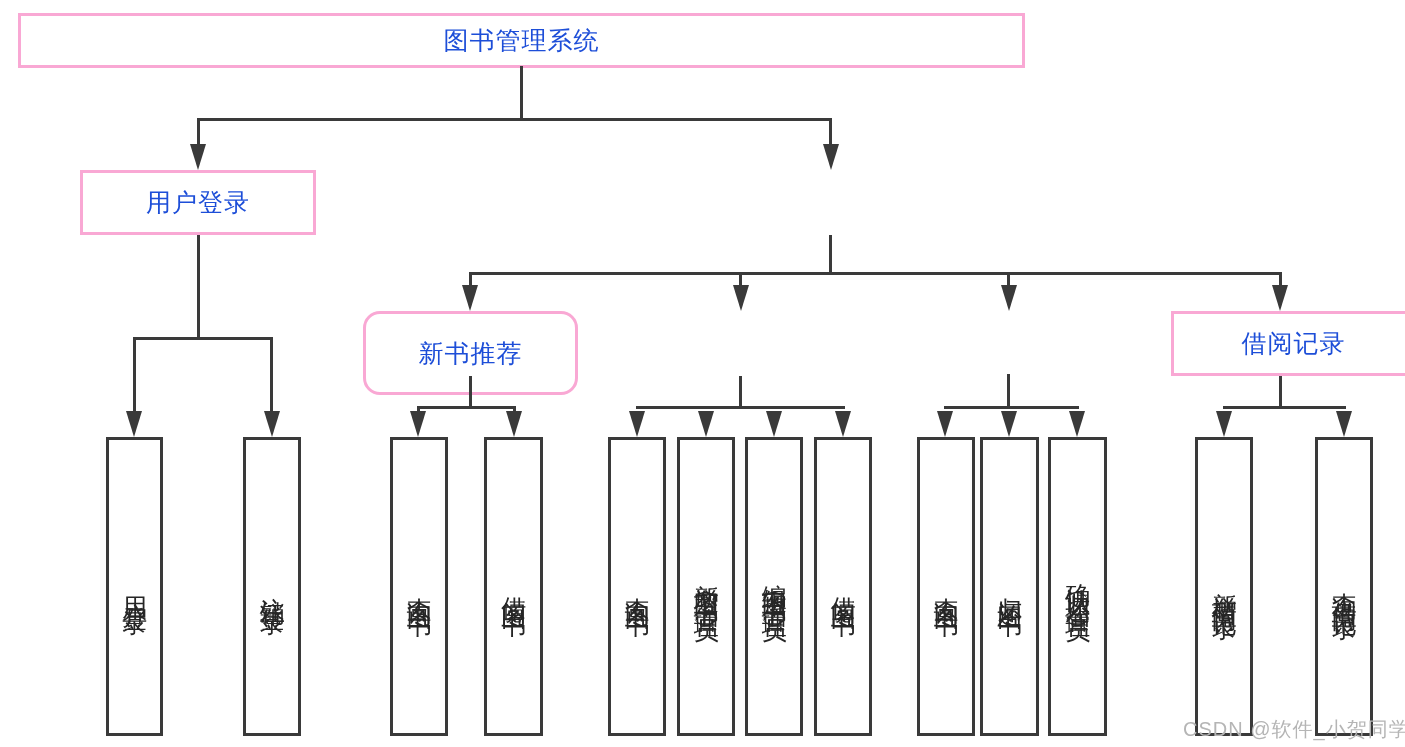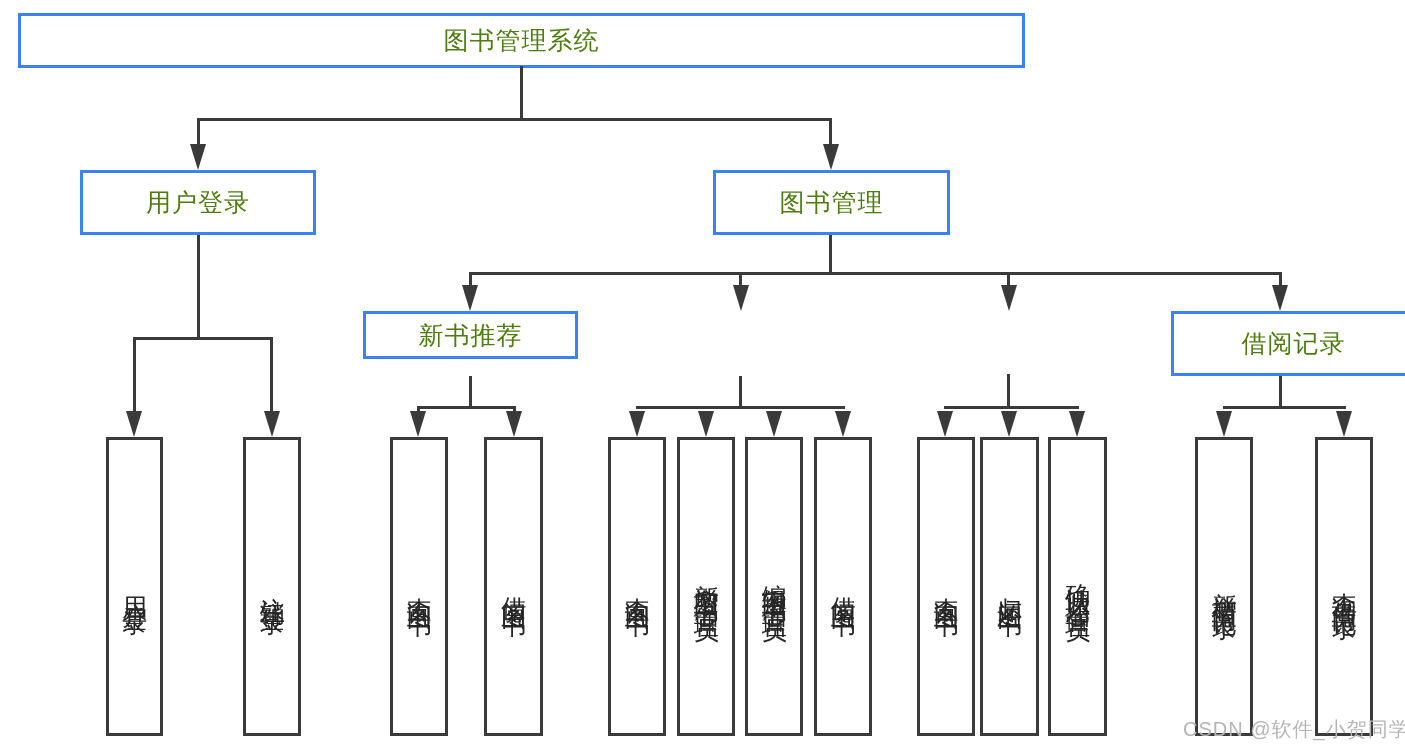--- a/index.html
+++ b/index.html
@@ -4,23 +4,23 @@
 <style>
   html,body { margin:0; padding:0; background:#ffffff; }
   * { box-sizing:border-box; }
   #canvas {
     position:relative; width:1405px; height:747px;
     background:#ffffff; overflow:hidden;
     font-family:"Liberation Sans", sans-serif;
     color:#262626;
   }
   .box {
-    position:absolute; background:#ffffff; border:3px solid #3b82f6;
+    position:absolute; background:#ffffff; border:3px solid #f9a8d4;
     display:flex; align-items:center; justify-content:center;
-    font-size:25px; letter-spacing:1px; color:#4d7c0f; white-space:nowrap;
+    font-size:25px; letter-spacing:1px; color:#1d4ed8; white-space:nowrap;
   }
   .vbox {
     position:absolute; background:#ffffff; border:3px solid #3a3a3a;
     display:flex; align-items:center; justify-content:center;
     top:437px; height:299px;
   }
   .vbox .vtext {
     writing-mode:vertical-rl; text-orientation:mixed;
     font-size:25px; letter-spacing:5px; line-height:1.1; color:#262626;
   }
@@ -49,43 +49,40 @@
   <div class="vline" style="left:520px; top:66px; height:52px;"></div>
   <div class="hline" style="left:197px; top:118px; width:635px;"></div>
   <div class="vline" style="left:197px; top:118px; height:30px;"></div>
   <div class="vline" style="left:829px; top:118px; height:30px;"></div>
   <div class="arrow" style="left:190px; top:144px;"></div>
   <div class="arrow" style="left:823px; top:144px;"></div>
 
   <div class="box" style="left:80px; top:170px; width:236px; height:65px;">
     <span>用户登录</span>
   </div>
-  <div class="box" style="left:713px; top:170px; width:237px; height:65px;">
-    <span>图书管理</span>
-  </div>
 
   <div class="vline" style="left:197px; top:235px; height:102px;"></div>
   <div class="hline" style="left:133px; top:337px; width:140px;"></div>
   <div class="vline" style="left:133px; top:337px; height:78px;"></div>
   <div class="vline" style="left:270px; top:337px; height:78px;"></div>
   <div class="arrow" style="left:126px; top:411px;"></div>
   <div class="arrow" style="left:264px; top:411px;"></div>
 
   <div class="vline" style="left:829px; top:235px; height:39px;"></div>
   <div class="hline" style="left:469px; top:272px; width:813px;"></div>
   <div class="vline" style="left:469px; top:272px; height:18px;"></div>
   <div class="vline" style="left:739px; top:272px; height:18px;"></div>
   <div class="vline" style="left:1007px; top:272px; height:18px;"></div>
   <div class="vline" style="left:1279px; top:272px; height:18px;"></div>
   <div class="arrow" style="left:462px; top:285px;"></div>
   <div class="arrow" style="left:733px; top:285px;"></div>
   <div class="arrow" style="left:1001px; top:285px;"></div>
   <div class="arrow" style="left:1272px; top:285px;"></div>
 
-  <div class="box" style="left:363px; top:311px; width:215px; height:48px;">
+  <div class="box" style="left:363px; top:311px; width:215px; height:84px;border-radius:17px;">
     <span>新书推荐</span>
   </div>
   <div class="box" style="left:1171px; top:311px; width:245px; height:65px;">
     <span>借阅记录</span>
   </div>
 
   <div class="vline" style="left:469px; top:376px; height:32px;"></div>
   <div class="hline" style="left:417px; top:406px; width:99px;"></div>
   <div class="vline" style="left:417px; top:406px; height:10px;"></div>
   <div class="vline" style="left:513px; top:406px; height:10px;"></div>

